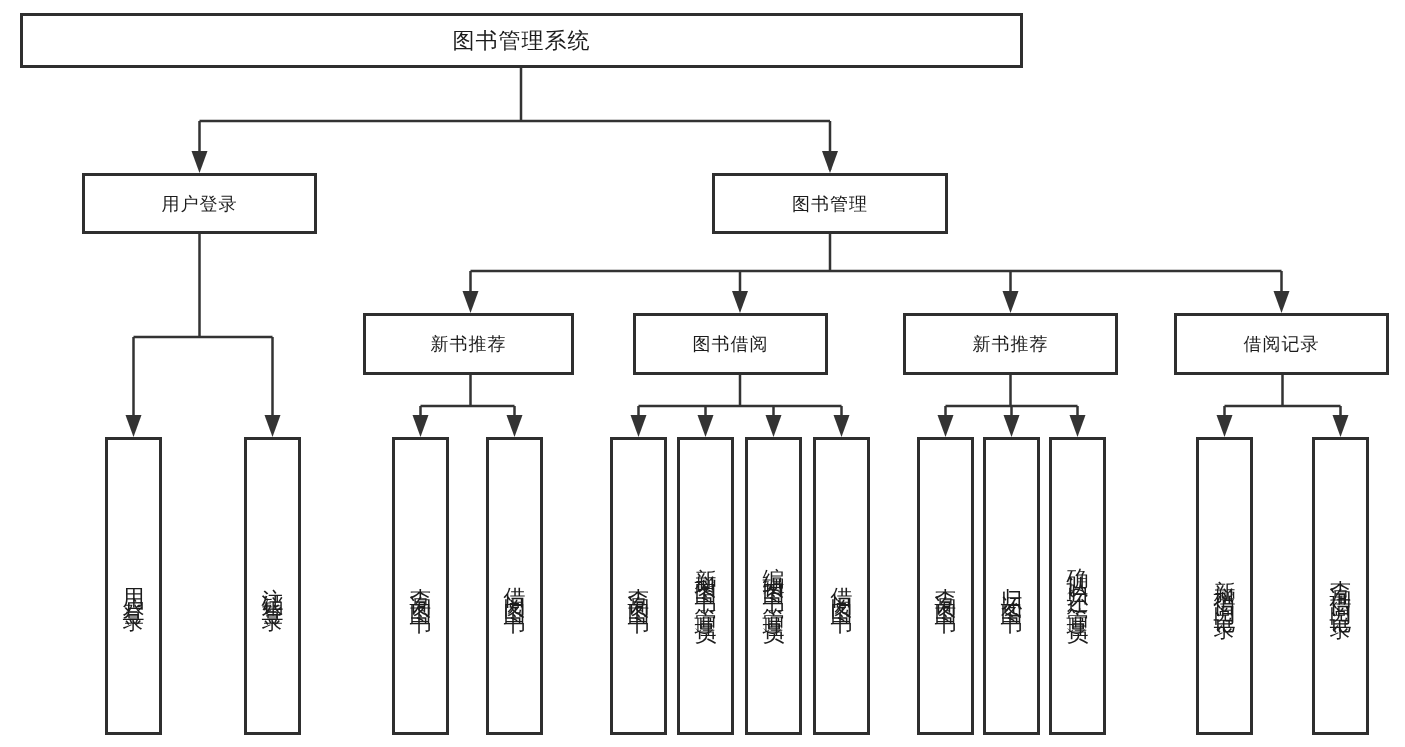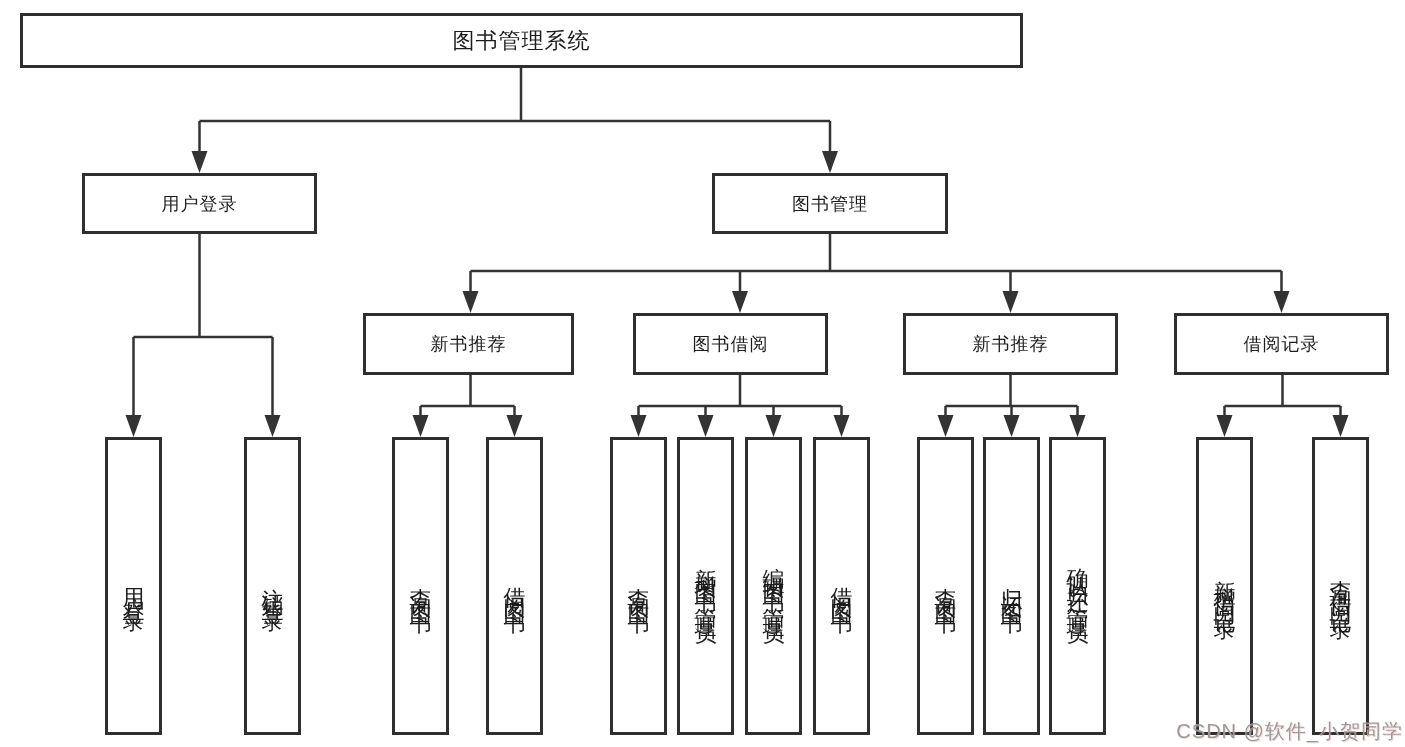--- a/index.html
+++ b/index.html
@@ -123,14 +123,13 @@
   <div class="node vert" style="left:745px; top:437px; width:57px; height:298px">编辑图书（管理员）</div>
   <div class="node vert" style="left:813px; top:437px; width:57px; height:298px">借阅图书</div>
 
   <div class="node vert" style="left:917px; top:437px; width:57px; height:298px">查询图书</div>
   <div class="node vert" style="left:983px; top:437px; width:57px; height:298px">归还图书</div>
   <div class="node vert" style="left:1049px; top:437px; width:57px; height:298px">确认归还（管理员）</div>
 
   <div class="node vert" style="left:1196px; top:437px; width:57px; height:298px">新增借阅记录</div>
   <div class="node vert" style="left:1312px; top:437px; width:57px; height:298px">查询借阅记录</div>
 
-  <div id="watermark">CSDN @软件_小贺同学</div>
 </div>
 
 </body></html>

